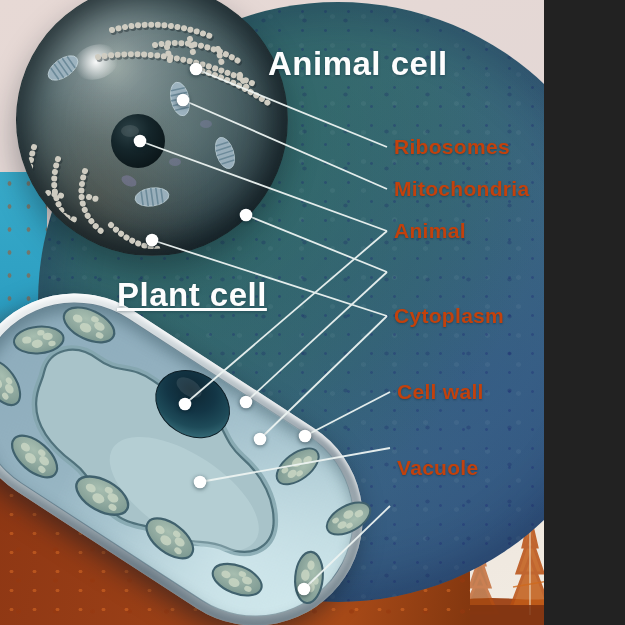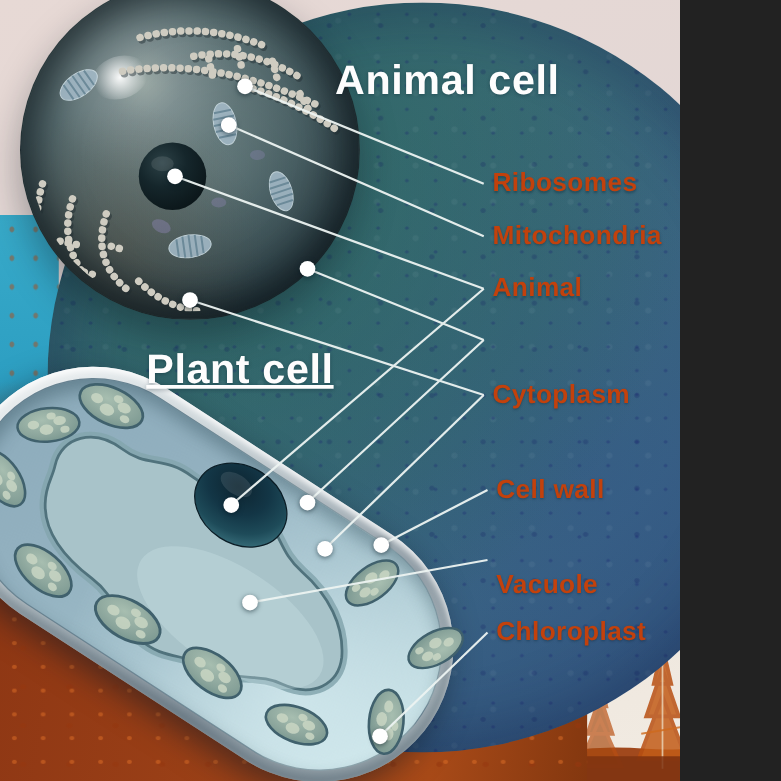--- a/index.html
+++ b/index.html
@@ -253,15 +253,14 @@
       <circle cx="304" cy="589" r="6.3"></circle>
     </g>
   </svg>
 
   <div class="abs cell-label" style="left:394px;top:133px;">Ribosomes</div>
   <div class="abs cell-label" style="left:394px;top:175px;">Mitochondria</div>
   <div class="abs cell-label" style="left:394px;top:217px;">Animal</div>
   <div class="abs cell-label" style="left:394px;top:302px;">Cytoplasm</div>
   <div class="abs cell-label" style="left:397px;top:378px;">Cell wall</div>
   <div class="abs cell-label" style="left:397px;top:434px;margin-top:20px;">Vacuole</div>
-  <div class="abs cell-label" style="left:397px;top:492px;">Chloroplast</div>
 
 </div>
 
 </body></html>

